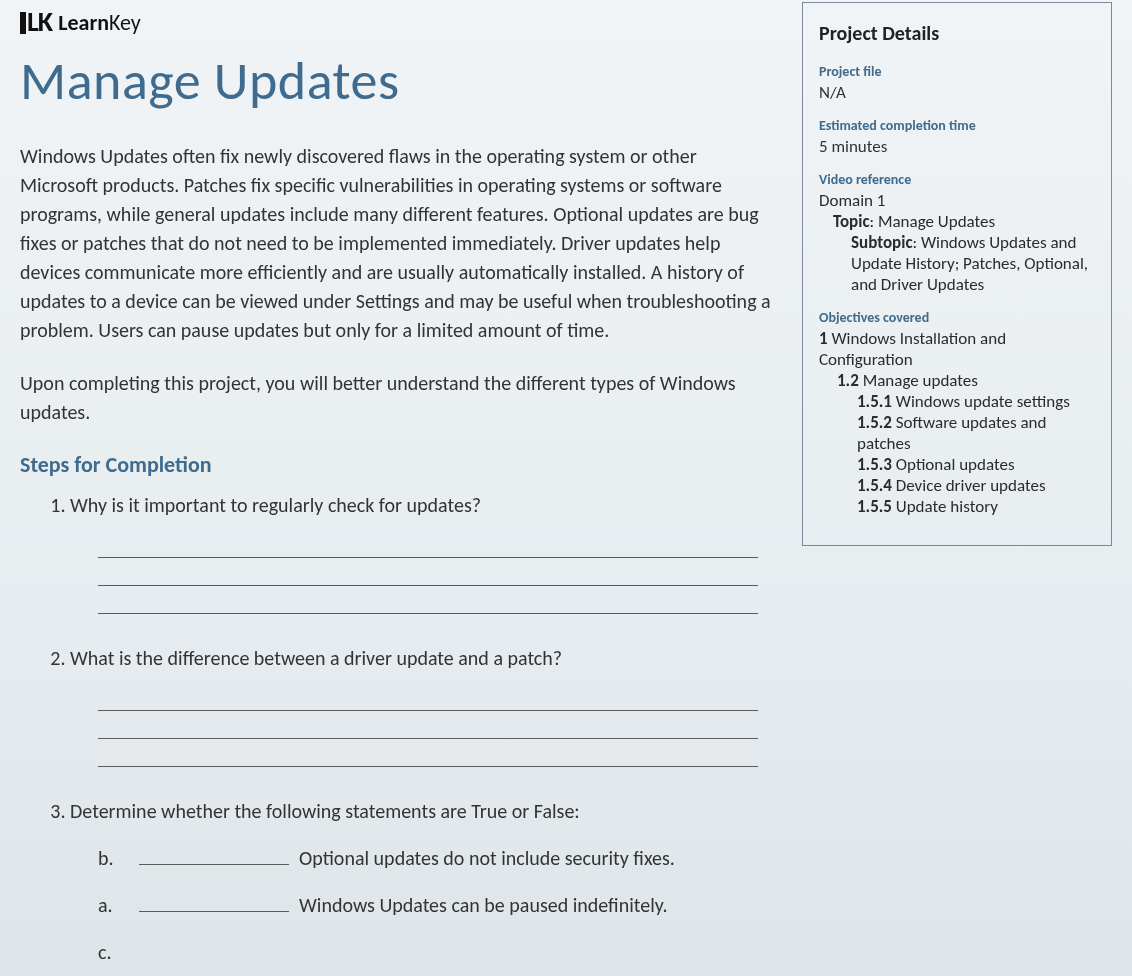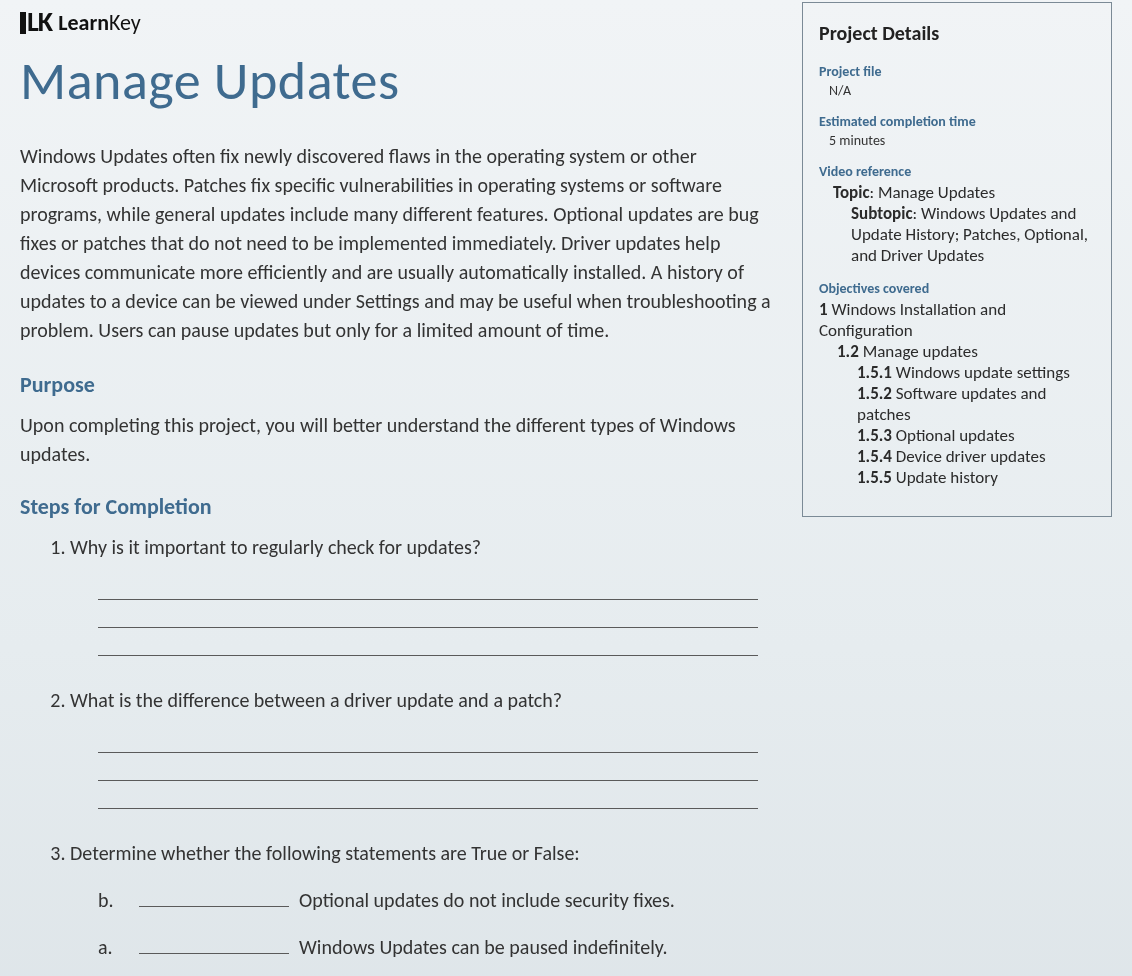--- a/index.html
+++ b/index.html
@@ -123,23 +123,22 @@
     margin: 0 0 18px 0;
     color: #222;
   }
   .side-label {
     color: #3f6b8f;
     font-weight: 700;
     font-size: 14px;
     margin: 14px 0 2px 0;
   }
   .side-val {
-    font-size: 14px;
+    font-size: 17px;
     color: #333;
-    margin-left: 10px;
   }
   .vref { font-size: 17px; margin-top: 2px; }
   .vref .lvl1 { margin-left: 0; }
   .vref .lvl2 { margin-left: 14px; }
   .vref .lvl3 { margin-left: 32px; }
   .vref .k { font-weight: 700; }
   .objectives { font-size: 17px; margin-top: 2px; }
   .objectives .lvl1 { margin-left: 0; }
   .objectives .lvl2 { margin-left: 18px; }
   .objectives .lvl3 { margin-left: 38px; }
@@ -154,21 +153,20 @@
     <span class="brand-logo"><span class="bar"></span><span>LK</span></span>
     <span class="brand-name"><span>Learn</span><span class="light">Key</span></span>
   </div>
 
   <div class="layout">
     <div class="main">
       <h1 class="title">Manage Updates</h1>
 
       <div class="intro">Windows Updates often fix newly discovered flaws in the operating system or other Microsoft products. Patches fix specific vulnerabilities in operating systems or software programs, while general updates include many different features. Optional updates are bug fixes or patches that do not need to be implemented immediately. Driver updates help devices communicate more efficiently and are usually automatically installed. A history of updates to a device can be viewed under Settings and may be useful when troubleshooting a problem. Users can pause updates but only for a limited amount of time.</div>
 
-      <h2 class="section">Purpose</h2>
       <div class="purpose-body">Upon completing this project, you will better understand the different types of Windows updates.</div>
 
       <h2 class="section">Steps for Completion</h2>
       <ol class="steps">
 
         <li>
           <span>Why is it important to regularly check for updates?</span>
           <div class="rule-lines">
             <div class="line"></div>
               <div class="line"></div>
@@ -213,20 +211,21 @@
       <h3>Project Details</h3>
 
       <div class="side-label">Project file</div>
       <div class="side-val">N/A</div>
 
       <div class="side-label">Estimated completion time</div>
       <div class="side-val">5 minutes</div>
 
       <div class="side-label">Video reference</div>
       <div class="vref">
+        <div class="lvl1">Domain 1</div>
         <div class="lvl2">
           <span class="k">Topic</span>: <span>Manage Updates</span>
         </div>
         <div class="lvl3">
           <span class="k">Subtopic</span>: <span>Windows Updates and Update History; Patches, Optional, and Driver Updates</span>
         </div>
       </div>
 
       <div class="side-label">Objectives covered</div>
       <div class="objectives">

